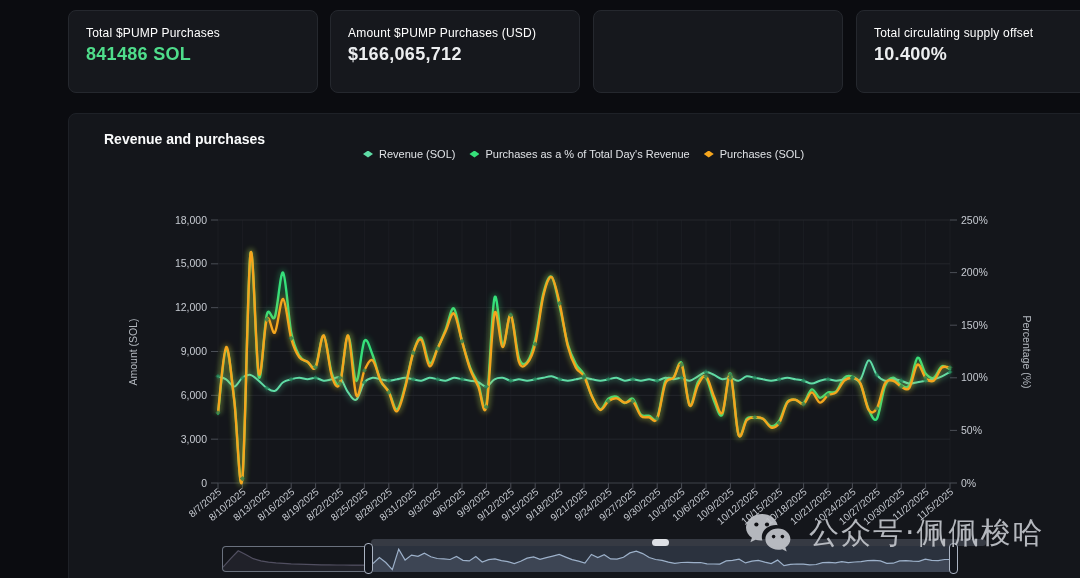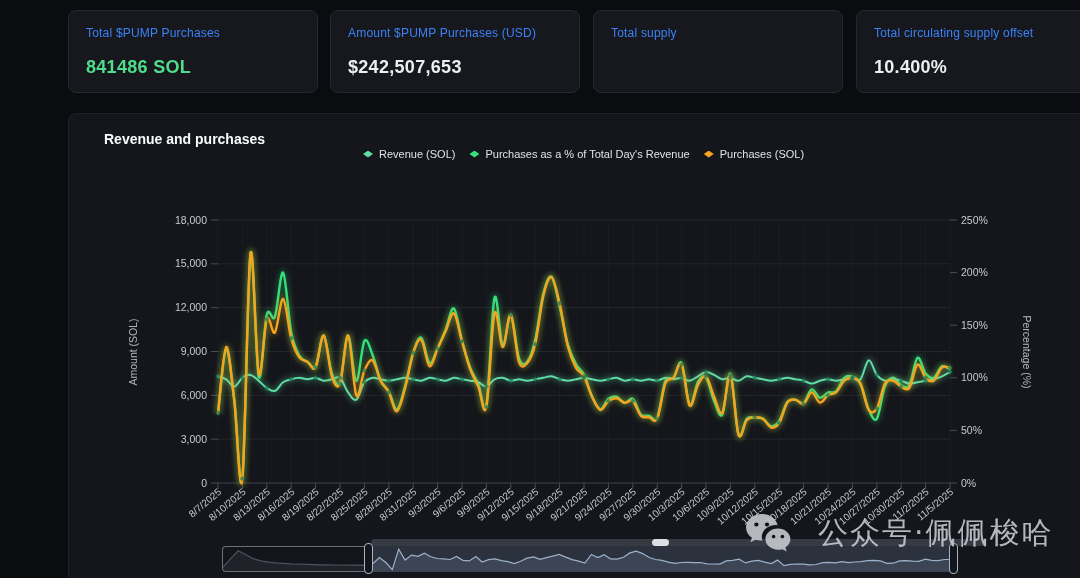--- a/index.html
+++ b/index.html
@@ -3,22 +3,22 @@
 <meta charset="utf-8">
 <style>
   * { margin:0; padding:0; box-sizing:border-box; }
   html,body { width:1080px; height:578px; overflow:hidden; background:#0b0c10;
     font-family:"Liberation Sans", sans-serif; }
 
   
   .stat-card { position:absolute; top:10px; height:83px; width:250px;
     background:#16181d; border:1px solid #25282e; border-radius:8px;
     padding:15px 17px; }
-  .stat-label { font-size:12px; color:#3b82f6; letter-spacing:.2px; }
-  .stat-value { margin-top:17px; font-size:18px; font-weight:bold; color:#eceef0; letter-spacing:.3px; }
+  .stat-label { font-size:12px; color:#ffffff; letter-spacing:.2px; }
+  .stat-value { margin-top:4px; font-size:18px; font-weight:bold; color:#eceef0; letter-spacing:.3px; }
   .stat-value.green { color:#4fdd8b; }
 
   
   .chart-card { position:absolute; left:68px; top:113px; width:1030px; height:480px;
     background:#14161b; border:1px solid #1e2127; border-radius:8px; }
   .chart-title { position:absolute; left:88px; top:131px; font-size:14px; font-weight:bold; color:#fafbfc;padding-left:16px; }
 
   .legend { position:absolute; left:363px; top:148px; display:flex; gap:14px; align-items:center; }
   .legend-item { display:flex; align-items:center; gap:6px; font-size:11px; color:#dfe2e6; cursor:pointer; }
   .lg-marker { width:10px; height:7px; border-radius:2px; transform:rotate(0deg);
@@ -35,36 +35,35 @@
     border:1px solid rgba(154,163,180,.65); border-radius:4px; background:rgba(18,20,26,.35); }
   .brush-selected { position:absolute; left:373px; top:546px; width:578px; height:26px;
     background:#2b323e; }
   .brush-grip { position:absolute; top:543px; width:9px; height:31px; background:#12151c;
     border:1.5px solid #aab3c2; border-radius:4px; cursor:ew-resize; }
   .brush-grip.left { left:364px; }
   .brush-grip.right { left:949px; }
 
   
   .watermark { position:absolute; left:744px; top:512px; display:flex; align-items:center;
-    gap:26px; color:#c2c5cb; opacity:.92; pointer-events:none; }
+    gap:17px; color:#c2c5cb; opacity:.92; pointer-events:none; }
   .watermark-text { font-size:30px; letter-spacing:2px; font-family:"DejaVu Sans", sans-serif; }
 </style>
 </head>
 <body>
 
 <div class="stat-card" style="left:68px">
   <div class="stat-label">Total $PUMP Purchases</div>
   <div class="stat-value green">841486 SOL</div>
 </div>
 <div class="stat-card" style="left:330px">
   <div class="stat-label">Amount $PUMP Purchases (USD)</div>
-  <div class="stat-value">$242,507,653</div>
+  <div class="stat-value">$166,065,712</div>
 </div>
 <div class="stat-card" style="left:593px">
-  <div class="stat-label">Total supply</div>
 </div>
 <div class="stat-card" style="left:856px">
   <div class="stat-label">Total circulating supply offset</div>
   <div class="stat-value">10.400%</div>
 </div>
 
 <div class="chart-card"></div>
 <div class="chart-title">Revenue and purchases</div>
 
 <div class="legend">

